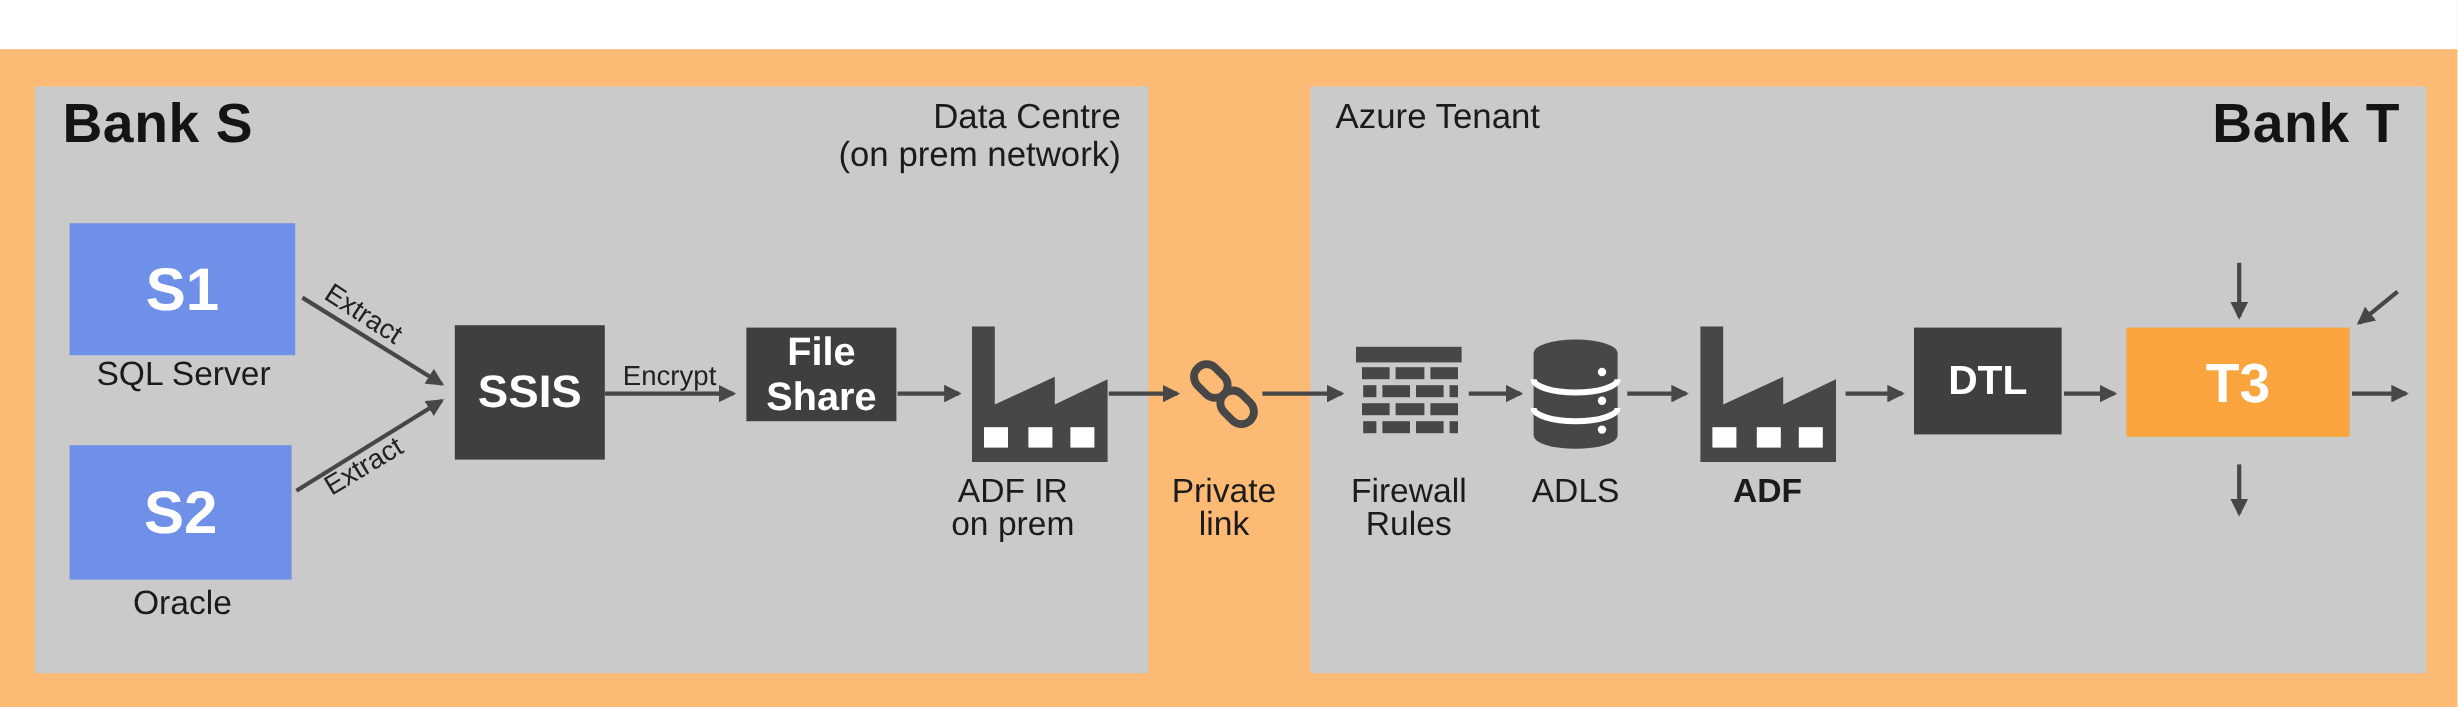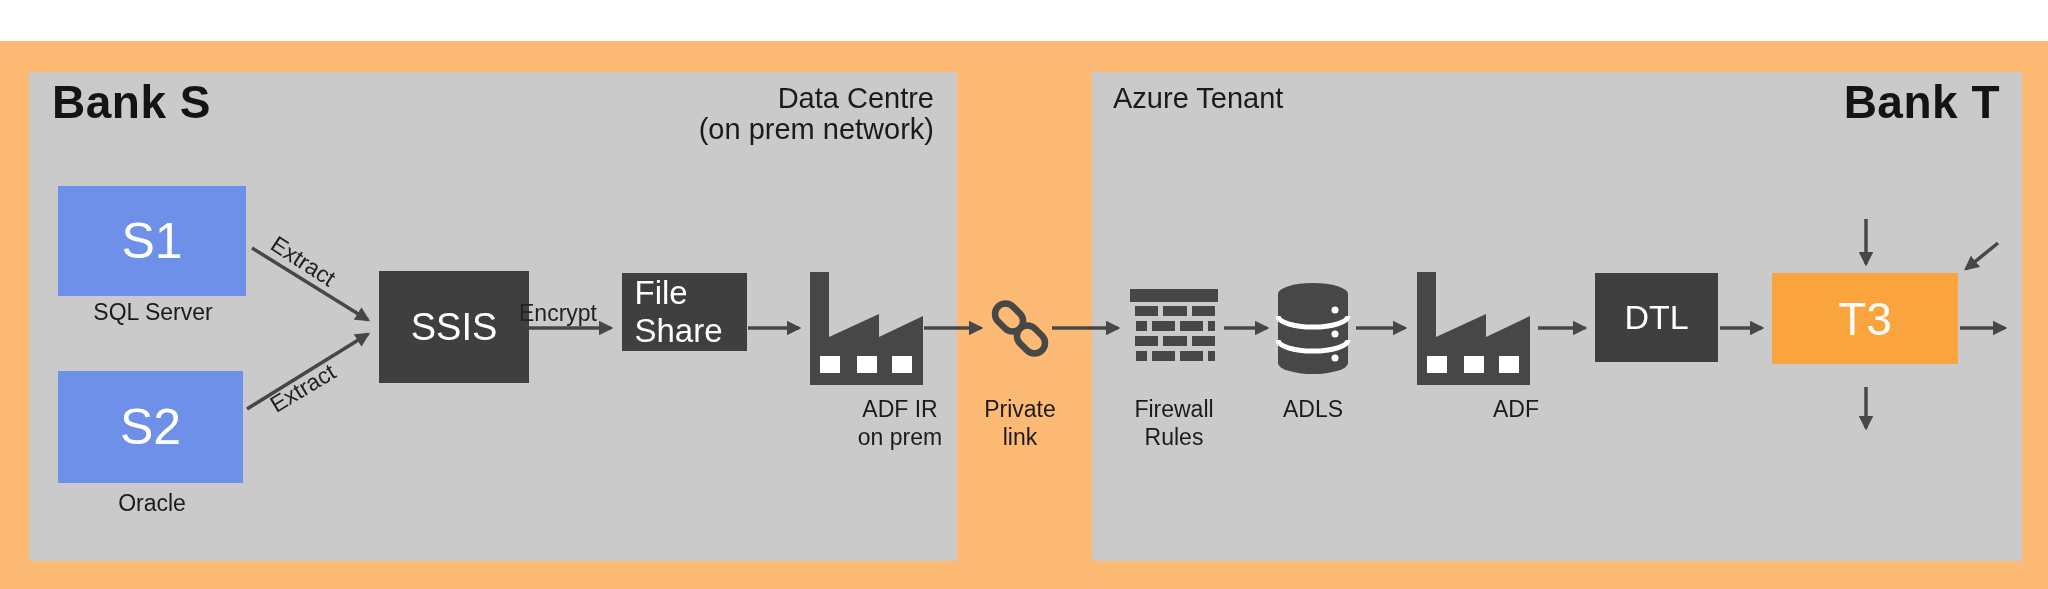--- a/index.html
+++ b/index.html
@@ -6,25 +6,25 @@
   .canvas{
     position:relative;width:2048px;height:589px;background:#fdba74;
     font-family:"Liberation Sans",sans-serif;overflow:hidden;color:#1b1b1b;margin-top:41px;
   }
   .panel{position:absolute;top:31px;height:489px;background:#cacaca;}
   .panel-left{left:29px;width:928px;}
   .panel-right{left:1092px;width:930px;}
   .bank-title{position:absolute;font-size:46px;font-weight:700;color:#141414;letter-spacing:.5px;}
   .note{position:absolute;font-size:29px;line-height:31px;color:#1b1b1b;white-space:pre-line;}
   .box{position:absolute;display:flex;align-items:center;justify-content:center;
-       color:#ffffff;}
+       color:#ffffff;text-align:center;font-weight:bold;}
   .box-dark{background:#3f3f3f;}
   .box-blue{background:#6e90e8;}
   .box-orange{background:#f9a43d;}
-  .caption{position:absolute;font-size:23px;line-height:28px;color:#1b1b1b;
+  .caption{position:absolute;font-size:28px;line-height:28px;color:#1b1b1b;
            text-align:center;white-space:pre-line;}
   .rot-label{position:absolute;font-size:23px;color:#222222;width:100px;text-align:center;}
   .arrows{position:absolute;left:0;top:0;pointer-events:none;}
   .icon{position:absolute;overflow:visible;}
   .arrow-line{stroke:#474747;stroke-width:3.5;}
 </style>
 </head>
 <body>
 
 <div class="canvas">
@@ -63,39 +63,39 @@
   <div class="box box-blue" style="left:58px;top:145px;width:188px;height:110px;font-size:50px;">
     <span>S1</span>
   </div>
   <div class="caption" style="left:43px;top:257px;width:220px;">SQL Server</div>
 
   <div class="box box-blue" style="left:58px;top:330px;width:185px;height:112px;font-size:50px;">
     <span>S2</span>
   </div>
   <div class="caption" style="left:42px;top:448px;width:220px;">Oracle</div>
 
-  <div class="box box-dark" style="left:379px;top:230px;width:150px;height:112px;font-size:38px;">
+  <div class="box box-dark" style="left:379px;top:230px;width:125px;height:112px;font-size:38px;">
     <span>SSIS</span>
   </div>
 
   <div class="box box-dark" style="left:622px;top:232px;width:125px;height:78px;font-size:33px;line-height:38px;">
     <span style="display:block;width:100px;">File Share</span>
   </div>
 
   <div class="rot-label" style="left:253px;top:207px;transform:rotate(33deg);">Extract</div>
   <div class="rot-label" style="left:253px;top:334px;transform:rotate(-31deg);">Extract</div>
   <div class="rot-label" style="left:500px;top:259px;width:116px;">Encrypt</div>
 
   <svg class="icon" style="left:810px;top:231px;" width="113" height="113" viewBox="0 0 113 113">
     <path d="M0 113 V0 H19 V65 L69 42 V65 L113 44 V113 Z" fill="#474747"></path>
     <rect x="10" y="84" width="20" height="17" fill="#ffffff"></rect>
     <rect x="47" y="84" width="20" height="17" fill="#ffffff"></rect>
     <rect x="82" y="84" width="20" height="17" fill="#ffffff"></rect>
   </svg>
-  <div class="caption" style="left:800px;top:354px;width:200px;">ADF IR
+  <div class="caption" style="left:744px;top:354px;width:200px;">ADF IR
 on prem</div>
 
   <svg class="icon" style="left:993px;top:258px;" width="54" height="59" viewBox="0 0 54 59">
     <g transform="rotate(45 27 29.5)" fill="none" stroke="#474747" stroke-width="6.5">
       <rect x="-4" y="19" width="31" height="21" rx="10.5"></rect>
       <rect x="27" y="19" width="31" height="21" rx="10.5"></rect>
     </g>
   </svg>
   <div class="caption" style="left:920px;top:354px;width:200px;">Private
 link</div>
@@ -132,21 +132,21 @@
     <circle cx="57" cy="75" r="3.5" fill="#ffffff"></circle>
   </svg>
   <div class="caption" style="left:1213px;top:354px;width:200px;">ADLS</div>
 
   <svg class="icon" style="left:1417px;top:231px;" width="113" height="113" viewBox="0 0 113 113">
     <path d="M0 113 V0 H19 V65 L69 42 V65 L113 44 V113 Z" fill="#474747"></path>
     <rect x="10" y="84" width="20" height="17" fill="#ffffff"></rect>
     <rect x="47" y="84" width="20" height="17" fill="#ffffff"></rect>
     <rect x="82" y="84" width="20" height="17" fill="#ffffff"></rect>
   </svg>
-  <div class="caption" style="left:1416px;top:354px;width:200px;">ADF</div>
+  <div class="caption" style="left:1373px;top:354px;width:200px;font-weight:bold;">ADF</div>
 
   <div class="box box-dark" style="left:1595px;top:232px;width:123px;height:89px;font-size:34px;">
     <span>DTL</span>
   </div>
 
   <div class="box box-orange" style="left:1772px;top:232px;width:186px;height:91px;font-size:46px;">
     <span>T3</span>
   </div>
 
 </div>

